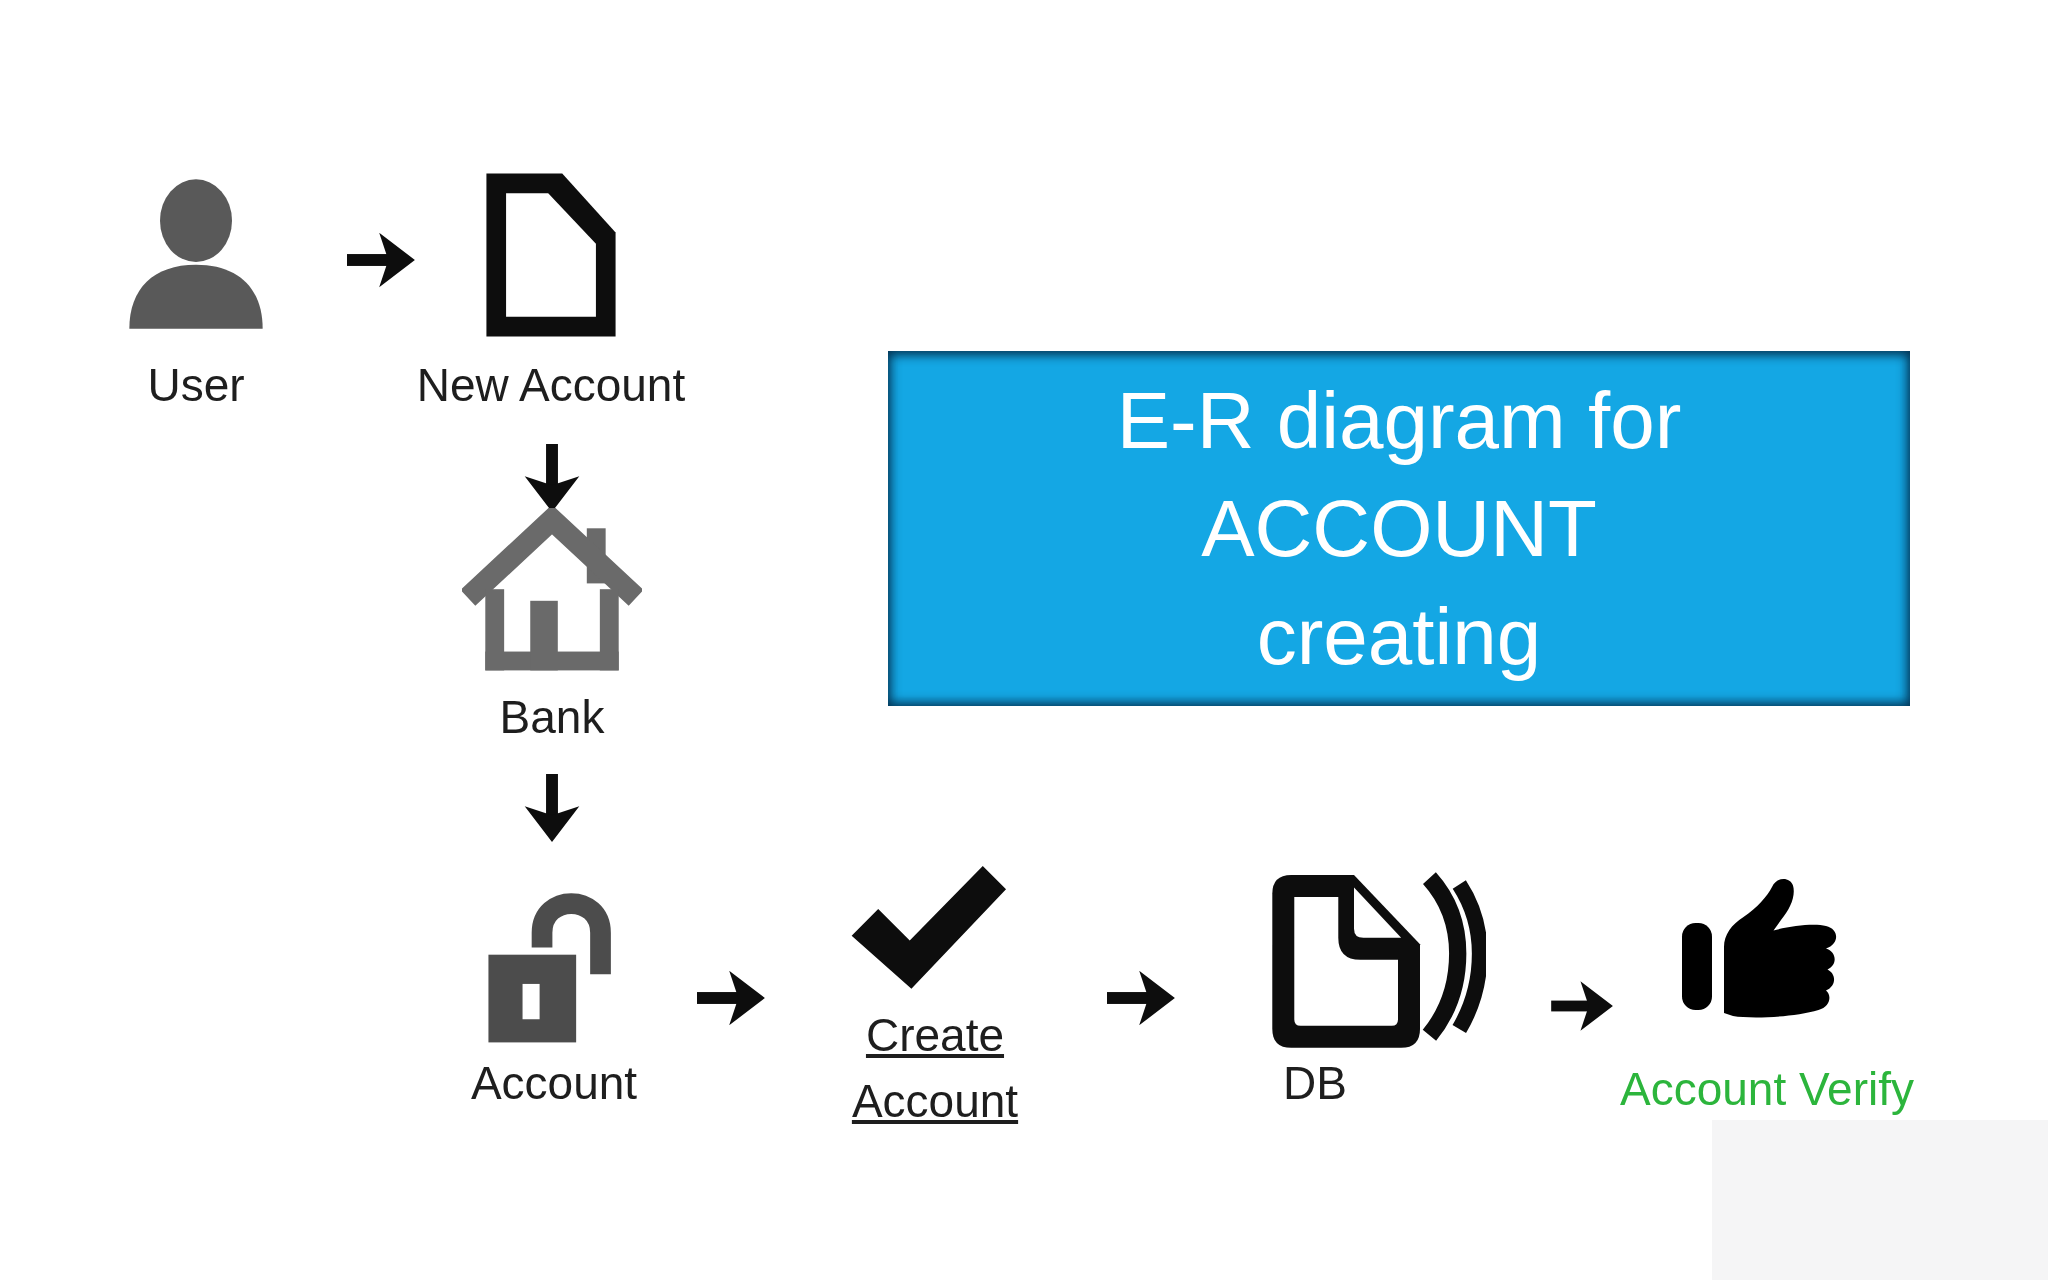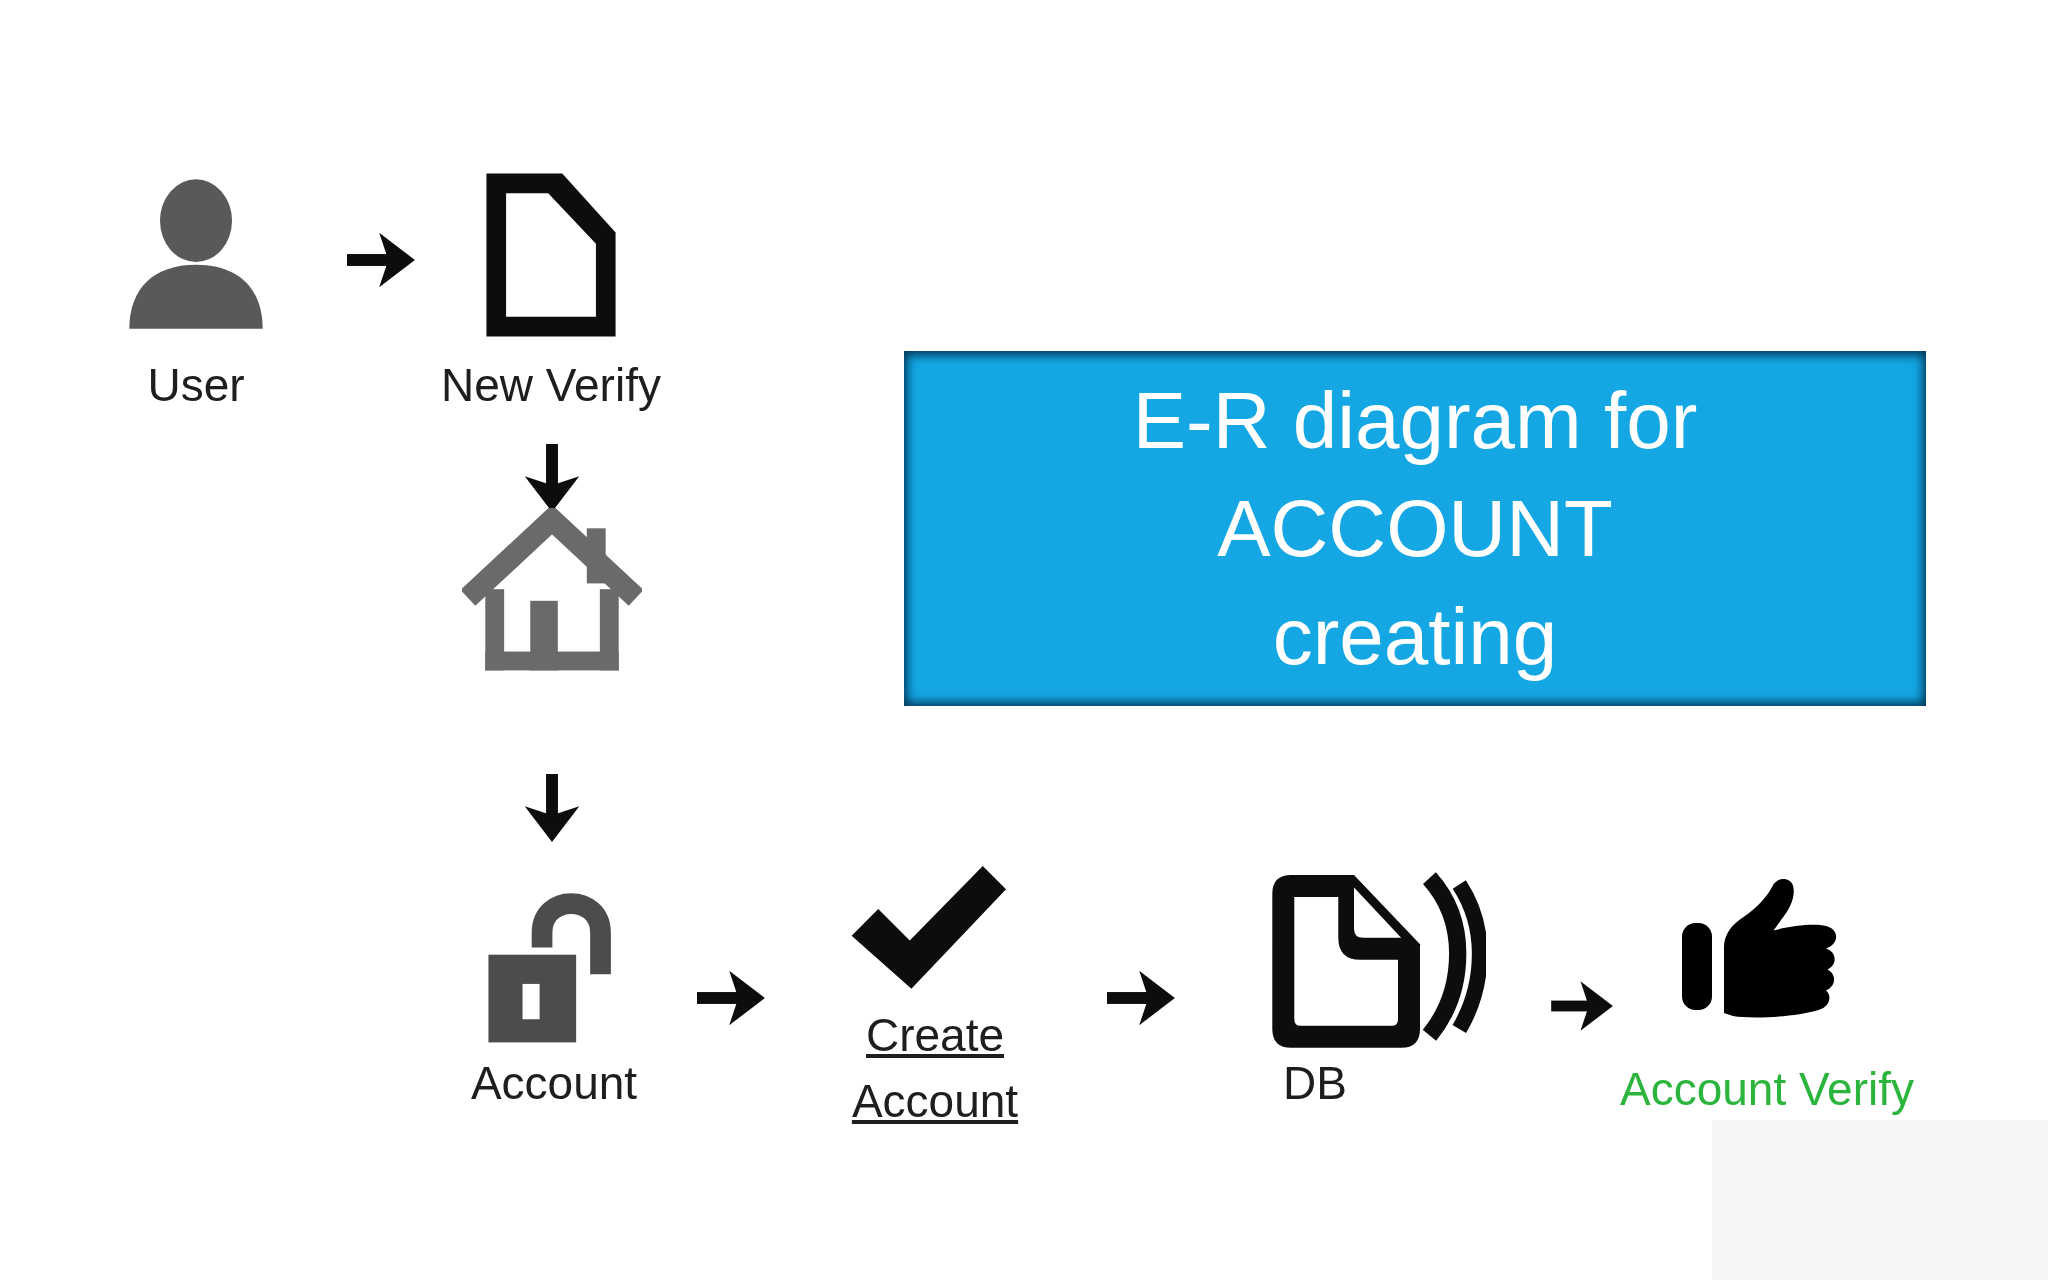--- a/index.html
+++ b/index.html
@@ -13,21 +13,21 @@
     text-align:center;white-space:nowrap;letter-spacing:0px;
   }
   .label.wrap{white-space:normal;line-height:66px;text-decoration:underline;}
   .title-box{
     position:absolute;left:888px;top:351px;width:1022px;height:355px;
     background:#14a7e4;
     box-shadow:inset 0 6px 9px rgba(0,25,50,.50),
                inset 6px 0 9px rgba(0,25,50,.30),
                inset 0 -6px 9px rgba(0,25,50,.42),
                inset -6px 0 9px rgba(0,25,50,.30);
-    display:flex;flex-direction:column;justify-content:center;align-items:center;margin-left:16px;
+    display:flex;flex-direction:column;justify-content:center;align-items:center;
   }
   .title-box .line{
     color:#ffffff;font-weight:300;font-size:80px;line-height:108px;
     text-align:center;white-space:nowrap;
   }
   .green{color:#2cb53c;}
   .pale-block{
     position:absolute;left:1712px;top:1120px;width:336px;height:160px;
     background:#f5f5f6;
   }
@@ -46,35 +46,36 @@
 
   <svg class="abs" style="left:347px;top:229px" width="70" height="62" viewBox="0 0 100 88">
     <rect x="0" y="35.5" width="60" height="17" fill="#0d0d0d"></rect>
     <polygon points="46,5 97,44 46,83 59,44" fill="#0d0d0d"></polygon>
   </svg>
 
   <svg class="abs" style="left:478px;top:168px" width="146" height="174" viewBox="0 0 104 120">
     <path d="M6,2 H60 L98,44 V118 H6 Z" fill="#0d0d0d"></path>
     <path d="M20,16 H50 L84,52 V104 H20 Z" fill="#ffffff"></path>
   </svg>
-  <div class="label" style="left:398px;top:358px;width:306px">New Verify</div>
+  <div class="label" style="left:398px;top:358px;width:306px">New Account</div>
 
   <svg class="abs" style="left:521px;top:444px" width="62" height="70" viewBox="0 0 88 100">
     <rect x="35.5" y="0" width="17" height="60" fill="#0d0d0d"></rect>
     <polygon points="5,46 44,97 83,46 44,59" fill="#0d0d0d"></polygon>
   </svg>
 
   <svg class="abs" style="left:462px;top:508px" width="180" height="174" viewBox="0 0 124 120">
     <rect x="86" y="14" width="13" height="38" fill="#6a6a6a"></rect>
     <path d="M4,62 L62,8 L120,62" fill="none" stroke="#6a6a6a" stroke-width="15"></path>
     <rect x="16" y="56" width="13" height="56" fill="#6a6a6a"></rect>
     <rect x="95" y="56" width="13" height="56" fill="#6a6a6a"></rect>
     <rect x="16" y="99" width="92" height="13" fill="#6a6a6a"></rect>
     <rect x="47" y="64" width="19" height="48" fill="#6a6a6a"></rect>
   </svg>
+  <div class="label" style="left:452px;top:690px;width:200px">Bank</div>
 
   <svg class="abs" style="left:521px;top:774px" width="62" height="70" viewBox="0 0 88 100">
     <rect x="35.5" y="0" width="17" height="60" fill="#0d0d0d"></rect>
     <polygon points="5,46 44,97 83,46 44,59" fill="#0d0d0d"></polygon>
   </svg>
 
   <svg class="abs" style="left:486px;top:874px" width="134" height="176" viewBox="0 0 110 140">
     <path d="M46,58 V46 C46,14 94,14 94,46 V80" fill="none" stroke="#4c4c4c" stroke-width="17"></path>
     <rect x="2" y="64" width="72" height="72" fill="#4c4c4c"></rect>
     <rect x="30" y="88" width="14" height="29" fill="#ffffff"></rect>

